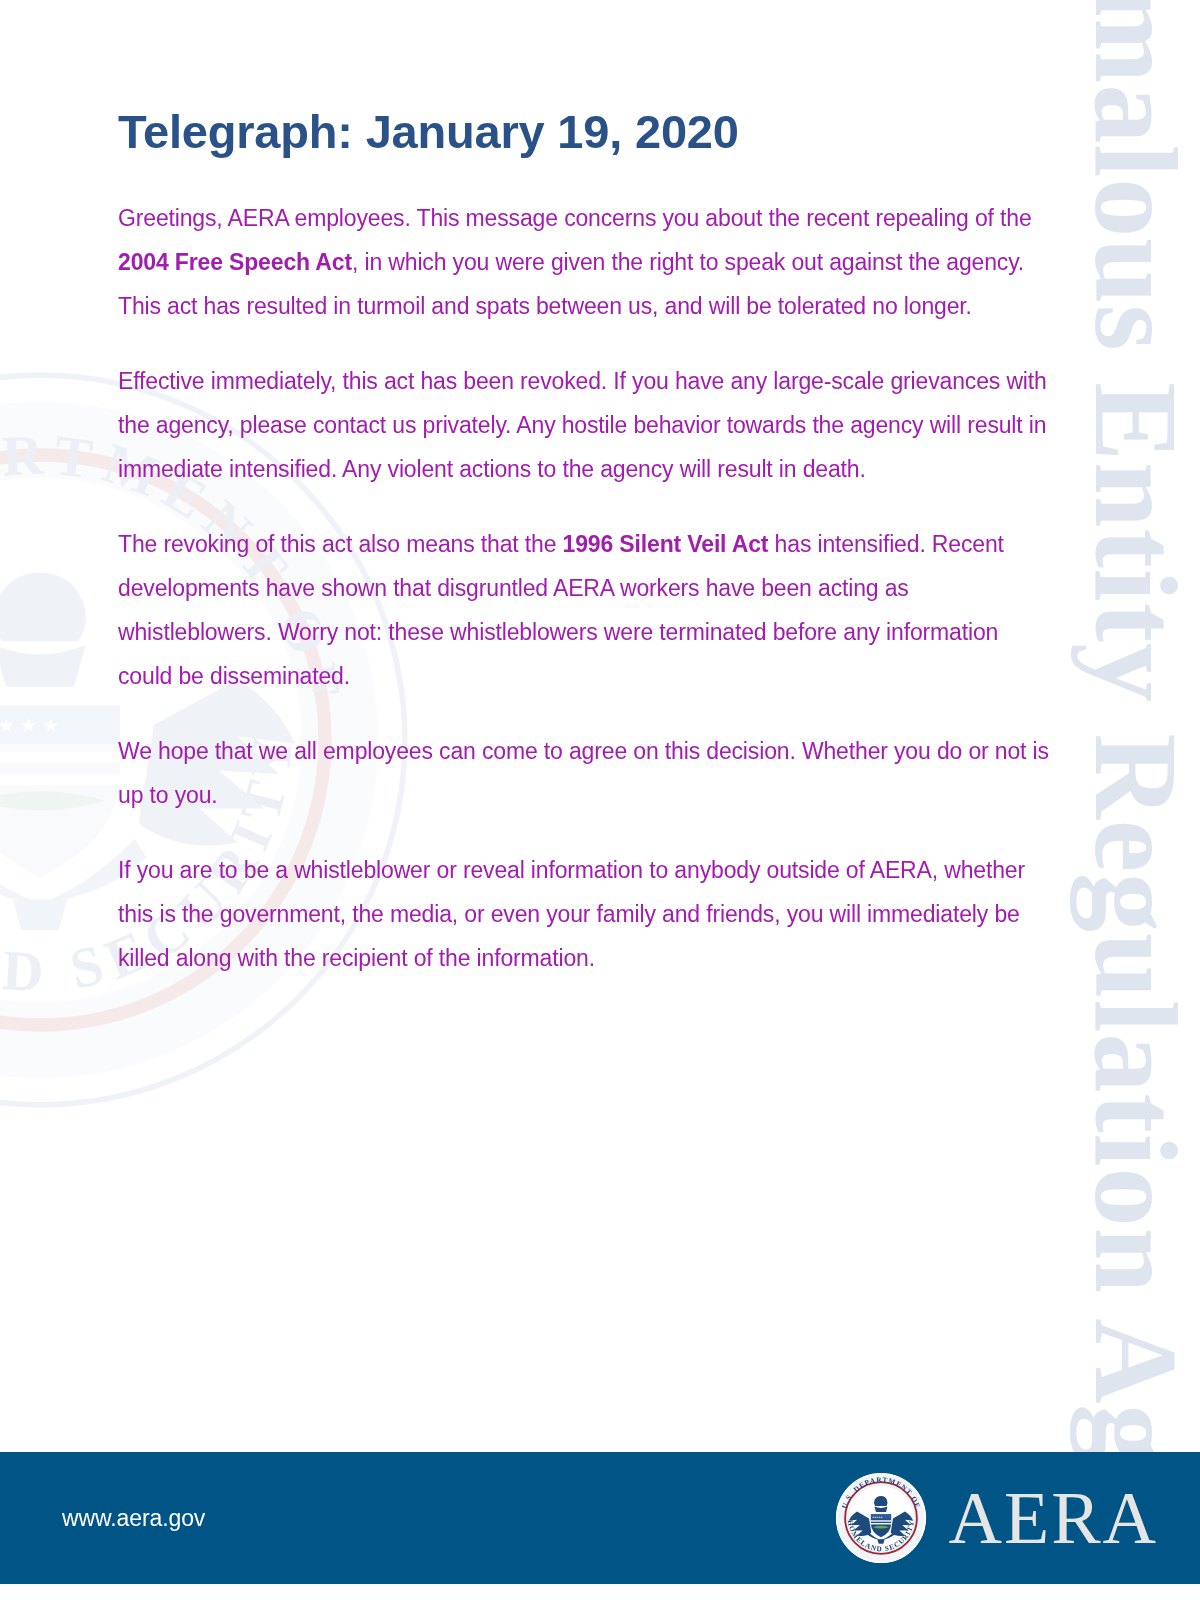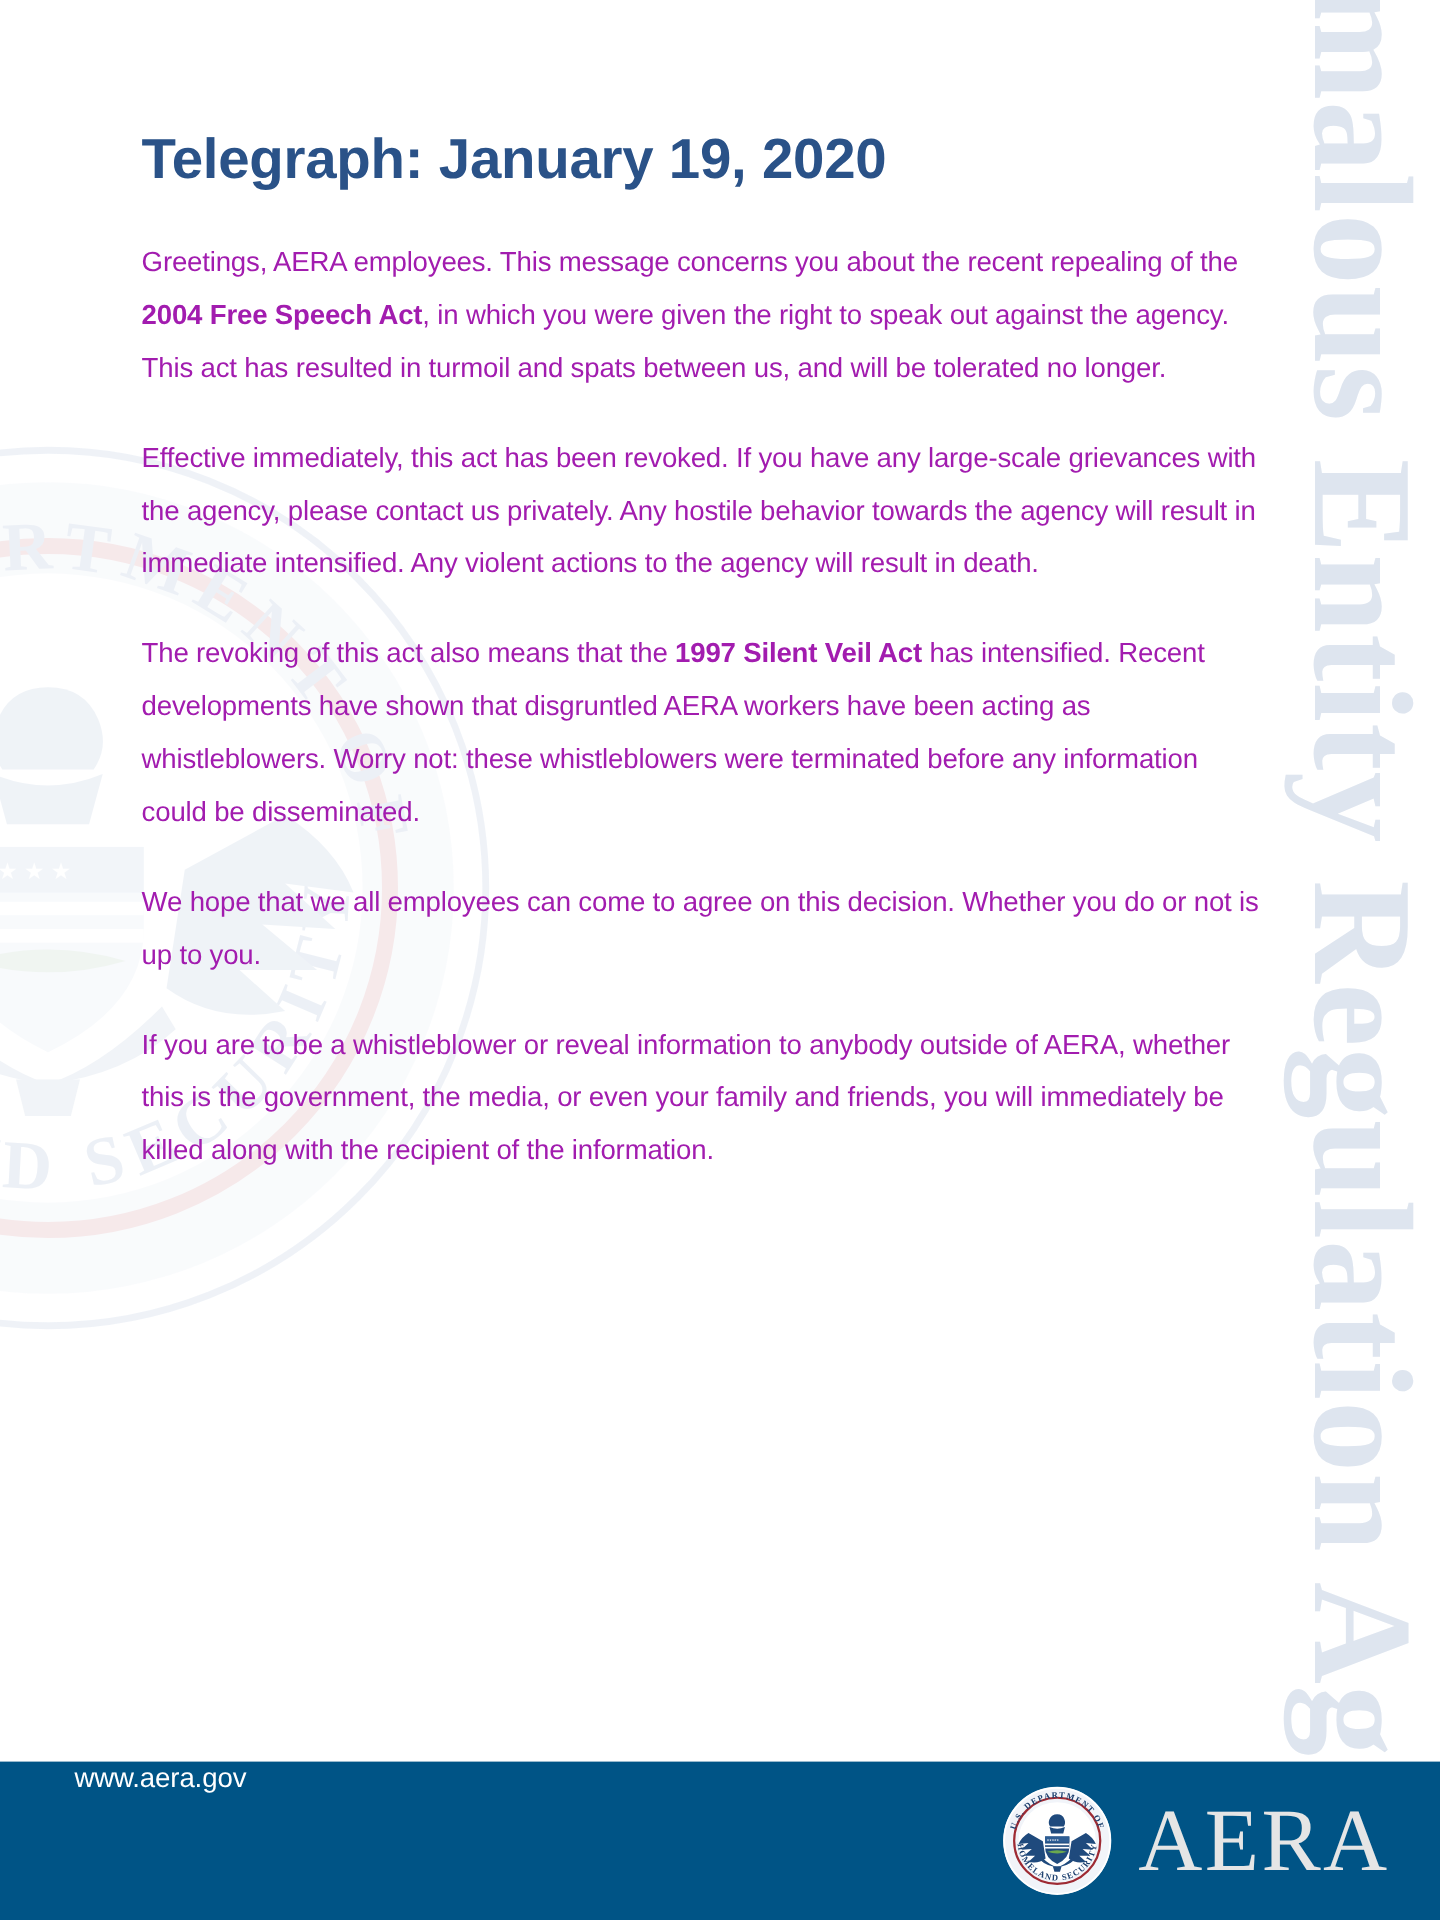--- a/index.html
+++ b/index.html
@@ -85,25 +85,26 @@
     letter-spacing: -0.15px;
   }
   .para:last-child { margin-bottom: 0; }
   .para b { font-weight: bold; }
 
   
   .footer {
     position: absolute;
     left: 0;
     right: 0;
-    bottom: 0;
+    bottom: 16px;
     height: 132px;
     background: #005486;
     z-index: 3;
     display: flex;
+    align-items: center;
     justify-content: space-between;
     padding: 0 42px 0 62px;
     box-sizing: border-box;
   }
   .footer-url {
     font-family: "Liberation Sans", sans-serif;
     font-size: 23px;
     color: #ffffff;
     letter-spacing: -0.1px;
   }
@@ -182,21 +183,21 @@
 
   <div class="vertical-watermark">
     <span>Anomalous Entity Regulation Agency</span>
   </div>
 
   <div class="content">
     <h1 class="doc-title">Telegraph: January 19, 2020</h1>
     <div class="body-copy">
         <p class="para"><span>Greetings, AERA employees. This message concerns you about the recent repealing of the </span><b>2004 Free Speech Act</b><span>, in which you were given the right to speak out against the agency. This act has resulted in turmoil and spats between us, and will be tolerated no longer.</span></p>
         <p class="para"><span>Effective immediately, this act has been revoked. If you have any large-scale grievances with the agency, please contact us privately. Any hostile behavior towards the agency will result in immediate intensified. Any violent actions to the agency will result in death.</span></p>
-        <p class="para"><span>The revoking of this act also means that the </span><b>1997 Silent Veil Act</b><span> has intensified. Recent developments have shown that disgruntled AERA workers have been acting as whistleblowers. Worry not: these whistleblowers were terminated before any information could be disseminated.</span></p>
+        <p class="para"><span>The revoking of this act also means that the </span><b>1996 Silent Veil Act</b><span> has intensified. Recent developments have shown that disgruntled AERA workers have been acting as whistleblowers. Worry not: these whistleblowers were terminated before any information could be disseminated.</span></p>
         <p class="para"><span>We hope that we all employees can come to agree on this decision. Whether you do or not is up to you.</span></p>
         <p class="para"><span>If you are to be a whistleblower or reveal information to anybody outside of AERA, whether this is the government, the media, or even your family and friends, you will immediately be killed along with the recipient of the information.</span></p>
       </div>
   </div>
 
   <div class="footer">
     <div class="footer-url">www.aera.gov</div>
     <div class="footer-brand">
       <span class="footer-seal">
         <svg class="footer-seal" viewBox="0 0 200 200" aria-hidden="true">

